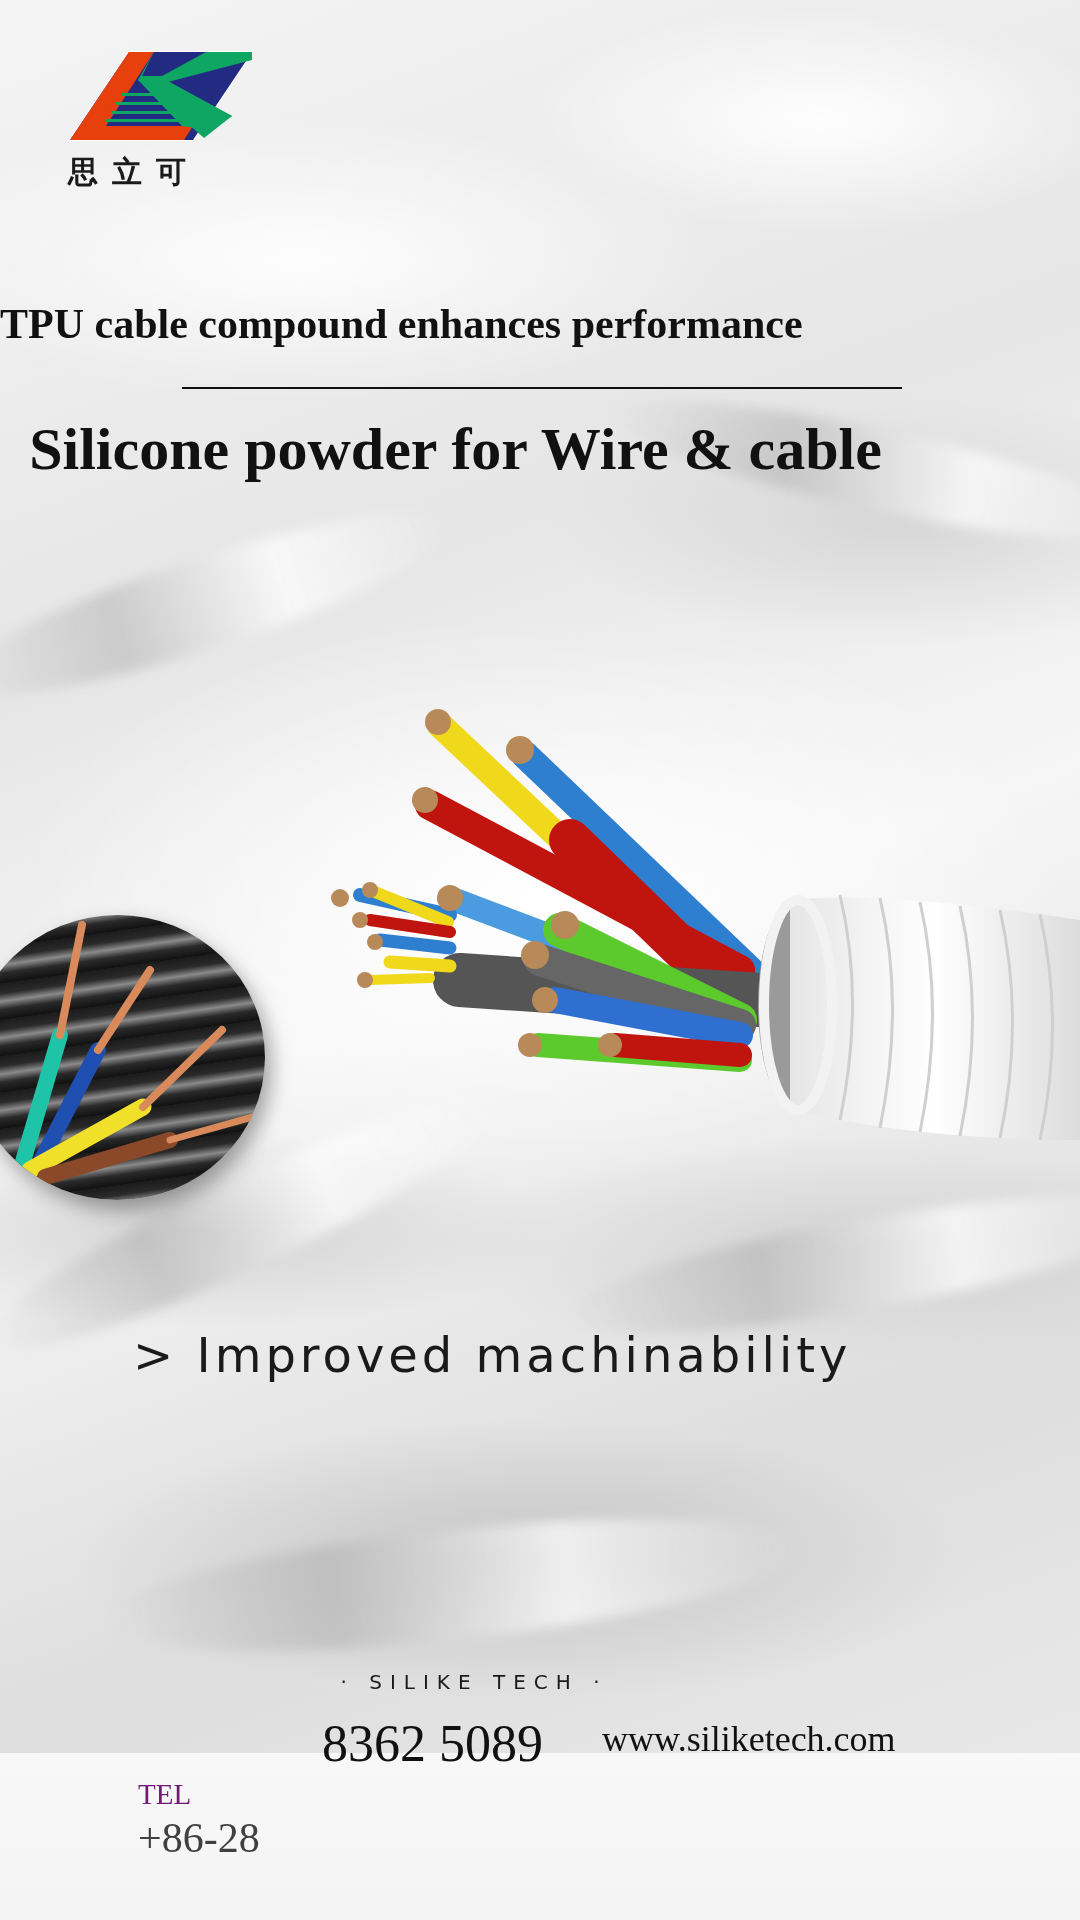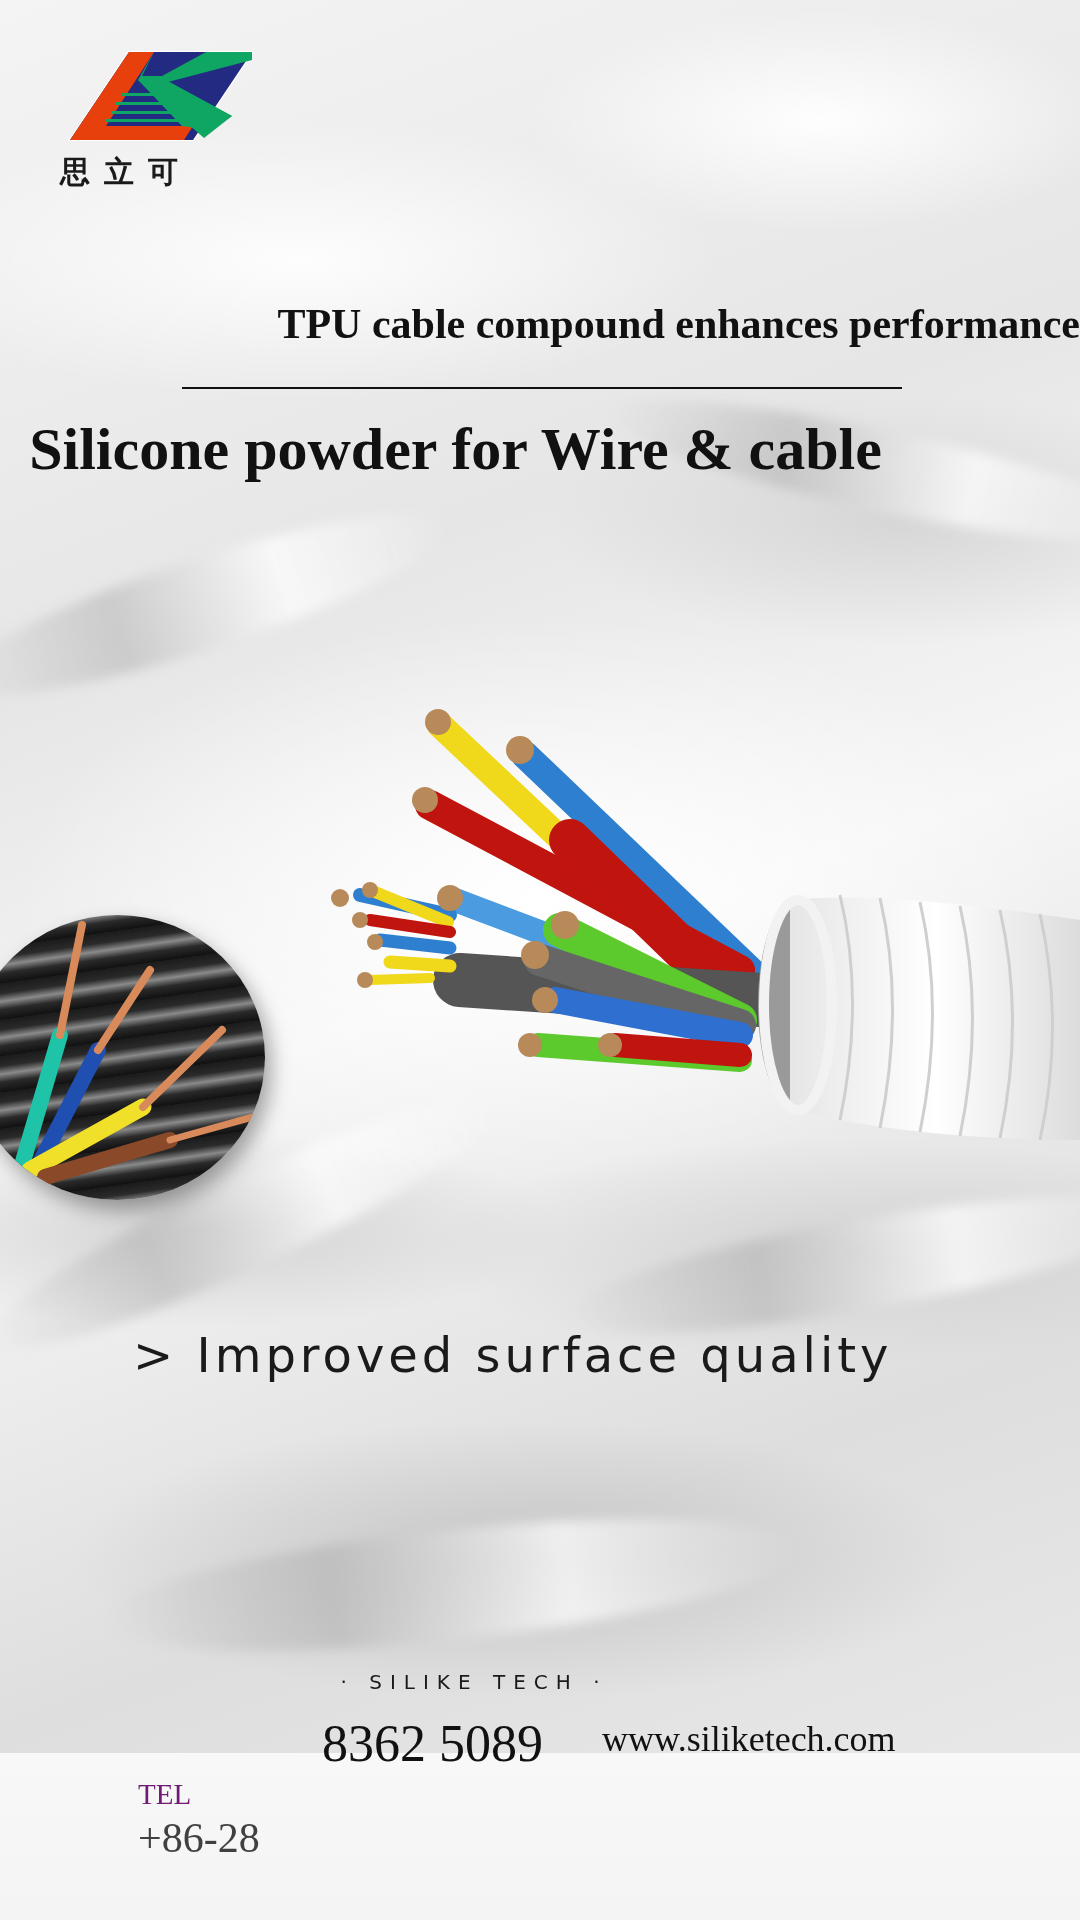--- a/index.html
+++ b/index.html
@@ -26,27 +26,27 @@
   .fold {
     position: absolute;
     border-radius: 50%;
     background: linear-gradient(90deg, rgba(170,170,170,0), rgba(170,170,170,0.45), rgba(255,255,255,0.7), rgba(170,170,170,0));
     filter: blur(6px);
   }
 
   
   .logo { position: absolute; left: 66px; top: 50px; width: 190px; height: 92px; }
   .logo-cn {
-    position: absolute; left: 60px; top: 152px;
+    position: absolute; left: 68px; top: 152px;
     font-family: "DejaVu Serif", serif;
     font-size: 30px; font-weight: bold; letter-spacing: 14px; color: #1a1a1a;
   }
 
   .subtitle {
-    position: absolute; top: 300px; left: 0; width: 1080px; text-align: right;
+    position: absolute; top: 300px; left: 0; width: 1080px; text-align: left;
     font-size: 42px; font-weight: bold; color: #111;
   }
   .divider {
     position: absolute; top: 387px; left: 182px; width: 720px; height: 2px; background: #111;
   }
   .title {
     position: absolute; top: 415px; left: 0; width: 911px; text-align: center;
     font-size: 60px; font-weight: bold; color: #111;
   }
 
@@ -180,21 +180,21 @@
       <line x1="128" y1="135" x2="180" y2="55" stroke="#d98a5a" stroke-width="8"></line>
       <line x1="173" y1="192" x2="252" y2="115" stroke="#d98a5a" stroke-width="8"></line>
       <line x1="200" y1="225" x2="290" y2="200" stroke="#d98a5a" stroke-width="7"></line>
     </g>
   </svg>
 </div>
 
 <div class="features">
   <div>
     <span>&gt;</span>
-    <span>Improved surface quality</span>
+    <span>Improved machinability</span>
   </div>
 </div>
 
 <div class="brand">· SILIKE TECH ·</div>
 
 <div class="footer"></div>
 <div class="tel-label">TEL</div>
 <div class="tel-code">+86-28</div>
 <div class="tel-number">8362 5089</div>
 <div class="website">www.siliketech.com</div>

